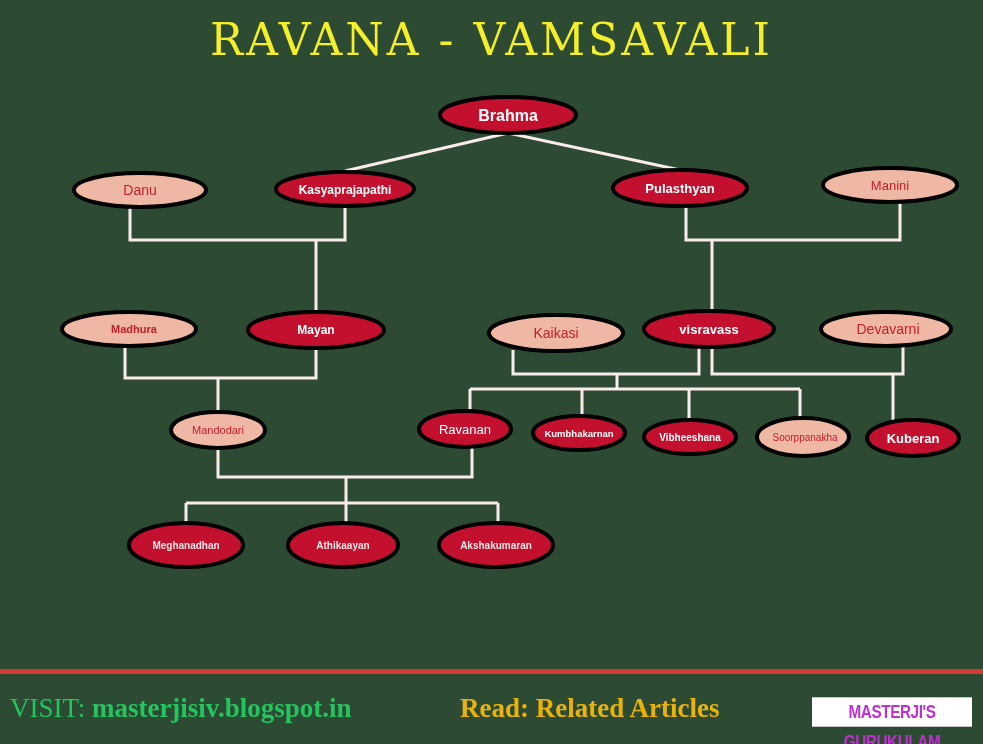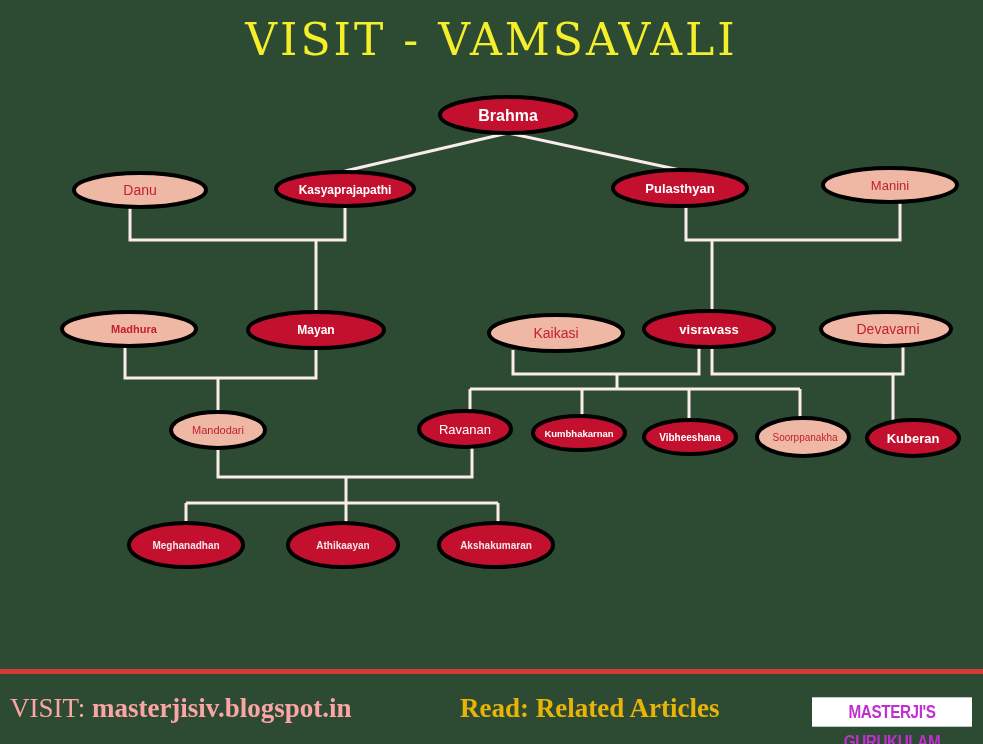--- a/index.html
+++ b/index.html
@@ -1,31 +1,31 @@
 <!DOCTYPE html>
 <html><head>
 <meta charset="utf-8">
 <style>
   html, body { margin: 0; padding: 0; }
   body { width: 983px; height: 744px; background: #2d4b33; overflow: hidden; position: relative; font-family: "Liberation Sans", sans-serif; }
   .title { position: absolute; left: 0; top: 14px; width: 983px; text-align: center; color: #f4ef2a; font-family: "DejaVu Serif", serif; font-size: 44px; letter-spacing: 3px; font-weight: normal; }
   svg.tree { position: absolute; left: 0; top: 0; }
   .node-label { font-family: "Liberation Sans", sans-serif; font-weight: bold; }
   .redbar { position: absolute; left: 0; top: 669px; width: 983px; height: 5px; background: #d63a34; }
-  .footer-visit { position: absolute; left: 10px; top: 693px; font-family: "Liberation Serif", serif; font-size: 27px; color: #fca5a5; }
+  .footer-visit { position: absolute; left: 10px; top: 693px; font-family: "Liberation Serif", serif; font-size: 27px; color: #22c55e; }
   .footer-visit .lbl { font-weight: normal; }
   .footer-visit .url { font-weight: bold; }
   .footer-read { position: absolute; left: 460px; top: 693px; font-family: "Liberation Serif", serif; font-size: 27px; color: #eab308; font-weight: bold; }
   .brand { position: absolute; left: 812px; top: 698px; width: 160px; height: 28px; background: #ffffff; color: #c12fd0; font-family: "Liberation Sans", sans-serif; font-weight: bold; font-size: 18px; line-height: 28px; text-align: center; letter-spacing: -0.5px; transform: scaleY(1.05); }
   .brand span { display: inline-block; transform: scaleX(0.85); }
 </style>
 </head>
 <body>
 
-<div class="title">VISIT - VAMSAVALI</div>
+<div class="title">RAVANA - VAMSAVALI</div>
 
 <svg class="tree" width="983" height="744" viewBox="0 0 983 744" xmlns="http://www.w3.org/2000/svg">
 
   <g stroke="#fbecec" stroke-width="3" fill="none">
 
     <polyline points="508,133 345,171"></polyline>
     <polyline points="508,133 680,170"></polyline>
 
     <polyline points="130,207 130,240 345,240 345,206"></polyline>
     <polyline points="316,240 316,312"></polyline>

